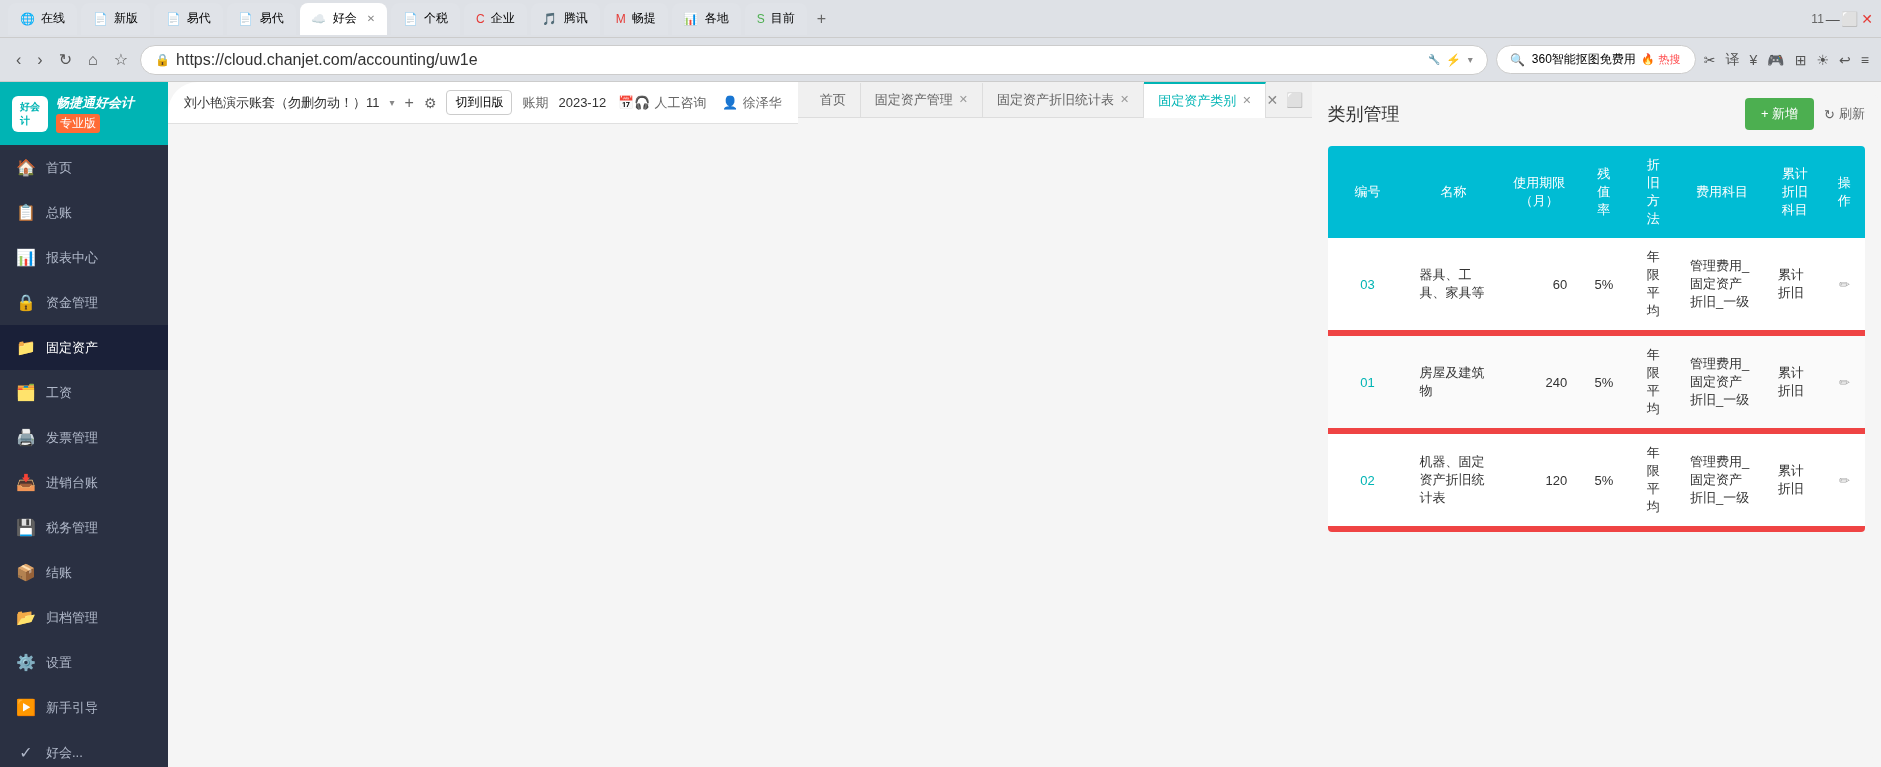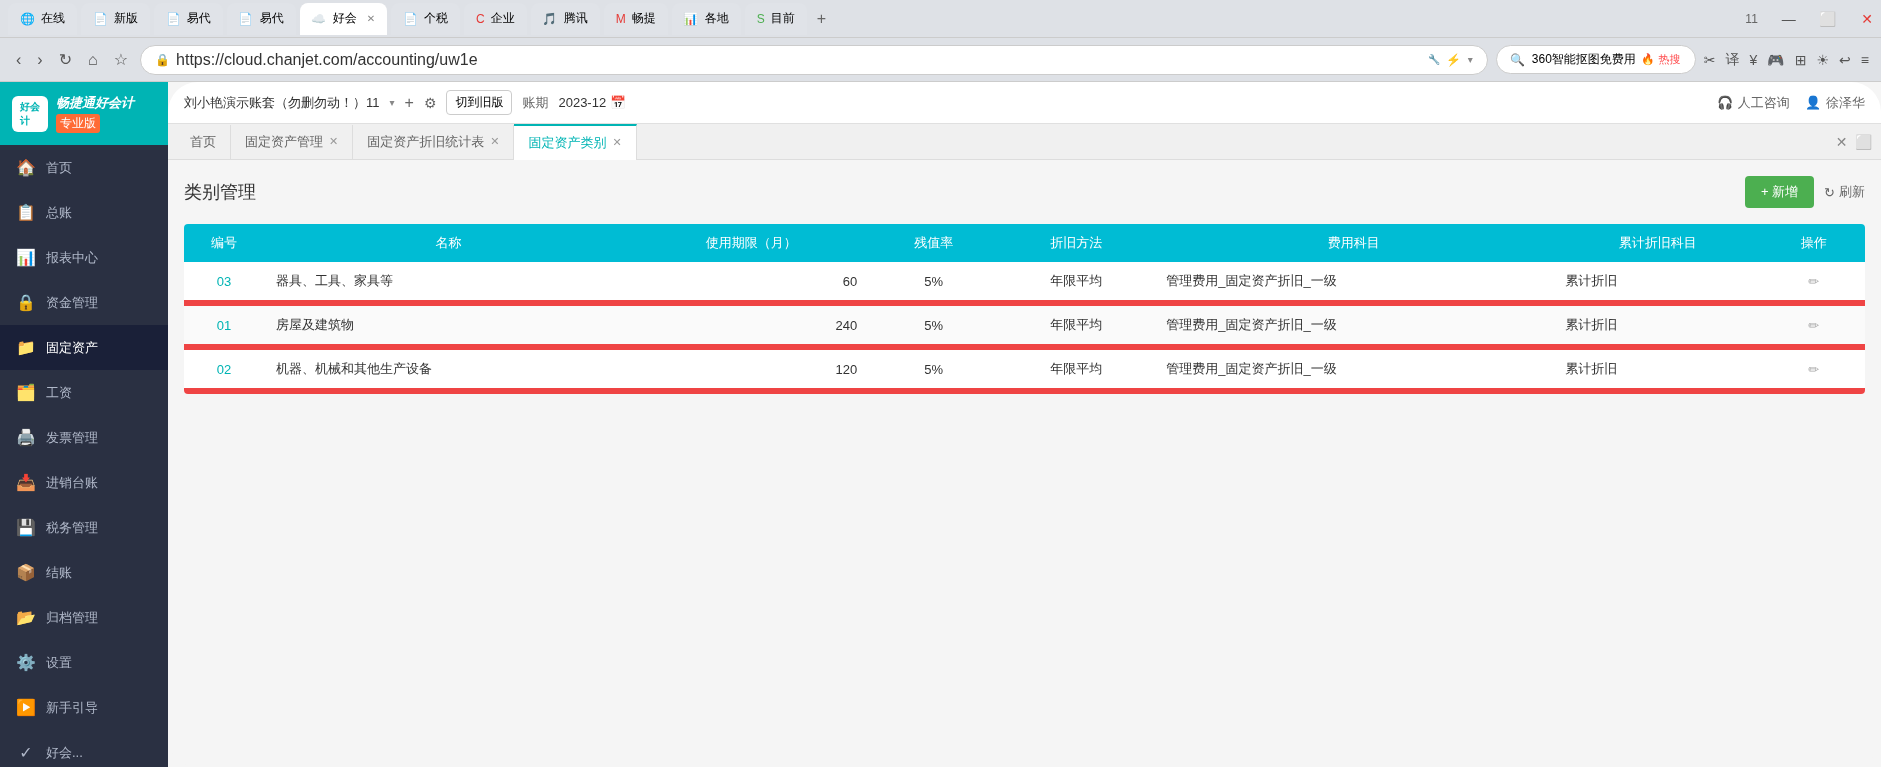--- a/index.html
+++ b/index.html
@@ -30,29 +30,29 @@
     .sidebar-brand { background: #00b4b4; padding: 12px; display: flex; align-items: center; gap: 8px; }
     .brand-icon { width: 36px; height: 36px; background: #fff; border-radius: 6px; display: flex; align-items: center; justify-content: center; font-size: 10px; color: #00b4b4; font-weight: bold; }
     .brand-version { font-size: 12px; background: #ff6b35; border-radius: 3px; padding: 1px 4px; display: inline-block; margin-top: 2px; }
 
     .sidebar-menu { flex: 1; overflow-y: auto; }
     .sidebar-item { display: flex; align-items: center; gap: 10px; padding: 13px 16px; cursor: pointer; color: #b0b8c9; font-size: 13px; }
     .sidebar-item.active { background: #1a2038; color: #fff; }
     .sidebar-item-icon { font-size: 16px; width: 20px; text-align: center; }
 
     
-    .main-content { flex: 1; display: flex; flex-direction: column; overflow: hidden; border-radius: 30px; }
+    .main-content { flex: 1; display: flex; flex-direction: row; overflow: hidden; border-radius: 30px; }
 
     
     .top-bar { background: #fff; padding: 8px 16px; display: flex; align-items: center; justify-content: space-between; border-bottom: 1px solid #e0e0e0; height: 42px; }
     .top-bar-left { display: flex; align-items: center; gap: 10px; font-size: 13px; color: #333; }
     .company-name { font-size: 13px; }
     .period-label { color: #666; }
     .period-btn { border: 1px solid #ccc; border-radius: 4px; padding: 3px 8px; background: #fff; cursor: pointer; font-size: 12px; }
-    .period-value { display: flex; align-items: center; gap: 4px; font-size: 13px; }
+    .period-value { display: flex; align-items: center; gap: 12px; font-size: 13px; }
     .top-bar-right { display: flex; align-items: center; gap: 16px; color: #666; font-size: 13px; }
     .user-name { display: flex; align-items: center; gap: 4px; }
 
     
     .tab-bar { background: #f0f0f0; display: flex; align-items: center; padding: 0 8px; border-bottom: 1px solid #ddd; height: 36px; }
     .page-tab { padding: 8px 14px; font-size: 13px; cursor: pointer; color: #666; display: flex; align-items: center; gap: 6px; border-right: 1px solid #ddd; white-space: nowrap; }
     .page-tab.active { background: #fff; color: #00b4b4; border-top: 2px solid #00b4b4; }
     .page-tab .tab-x { font-size: 11px; color: #999; cursor: pointer; }
     .tab-actions { margin-left: auto; display: flex; align-items: center; gap: 8px; }
     .tab-action-btn { background: none; border: none; font-size: 14px; color: #888; cursor: pointer; }
@@ -129,21 +129,21 @@
   </div>
   <div class="browser-tab inactive">
     <span style="color:#4caf50;font-size:12px;">📊</span>
     <span>各地</span>
   </div>
   <div class="browser-tab inactive">
     <span style="color:#4caf50;font-size:12px;">S</span>
     <span>目前</span>
   </div>
   <button class="new-tab-btn">+</button>
-  <div style="margin-left:auto;display:flex;align-items:center;gap:24px;">
+  <div style="margin-left:auto;display:flex;align-items:center;gap:2px;">
     <span style="font-size:12px;color:#666;">11</span>
     <button class="toolbar-icon-btn">—</button>
     <button class="toolbar-icon-btn">⬜</button>
     <button class="toolbar-icon-btn" style="color:#e53935;">✕</button>
   </div>
 </div>
 
 <div class="address-bar">
   <button class="nav-btn">‹</button>
   <button class="nav-btn">›</button>
@@ -336,21 +336,21 @@
               <td style="text-align: left;">房屋及建筑物</td>
               <td style="text-align: right;">240</td>
               <td style="text-align: center;">5%</td>
               <td style="text-align: center;">年限平均</td>
               <td style="text-align: left;">管理费用_固定资产折旧_一级</td>
               <td style="text-align: left;">累计折旧</td>
               <td style="text-align: center; color: rgb(170, 170, 170); cursor: pointer;">✏</td>
             </tr>
             <tr style="background: rgb(255, 255, 255);">
               <td style="color: rgb(0, 180, 180); text-align: center;">02</td>
-              <td style="text-align: left;">机器、机械和其他生产设备</td>
+              <td style="text-align: left;">机器、固定资产折旧统计表</td>
               <td style="text-align: right;">120</td>
               <td style="text-align: center;">5%</td>
               <td style="text-align: center;">年限平均</td>
               <td style="text-align: left;">管理费用_固定资产折旧_一级</td>
               <td style="text-align: left;">累计折旧</td>
               <td style="text-align: center; color: rgb(170, 170, 170); cursor: pointer;">✏</td>
             </tr>
           </tbody>
       </table>
     </div>

